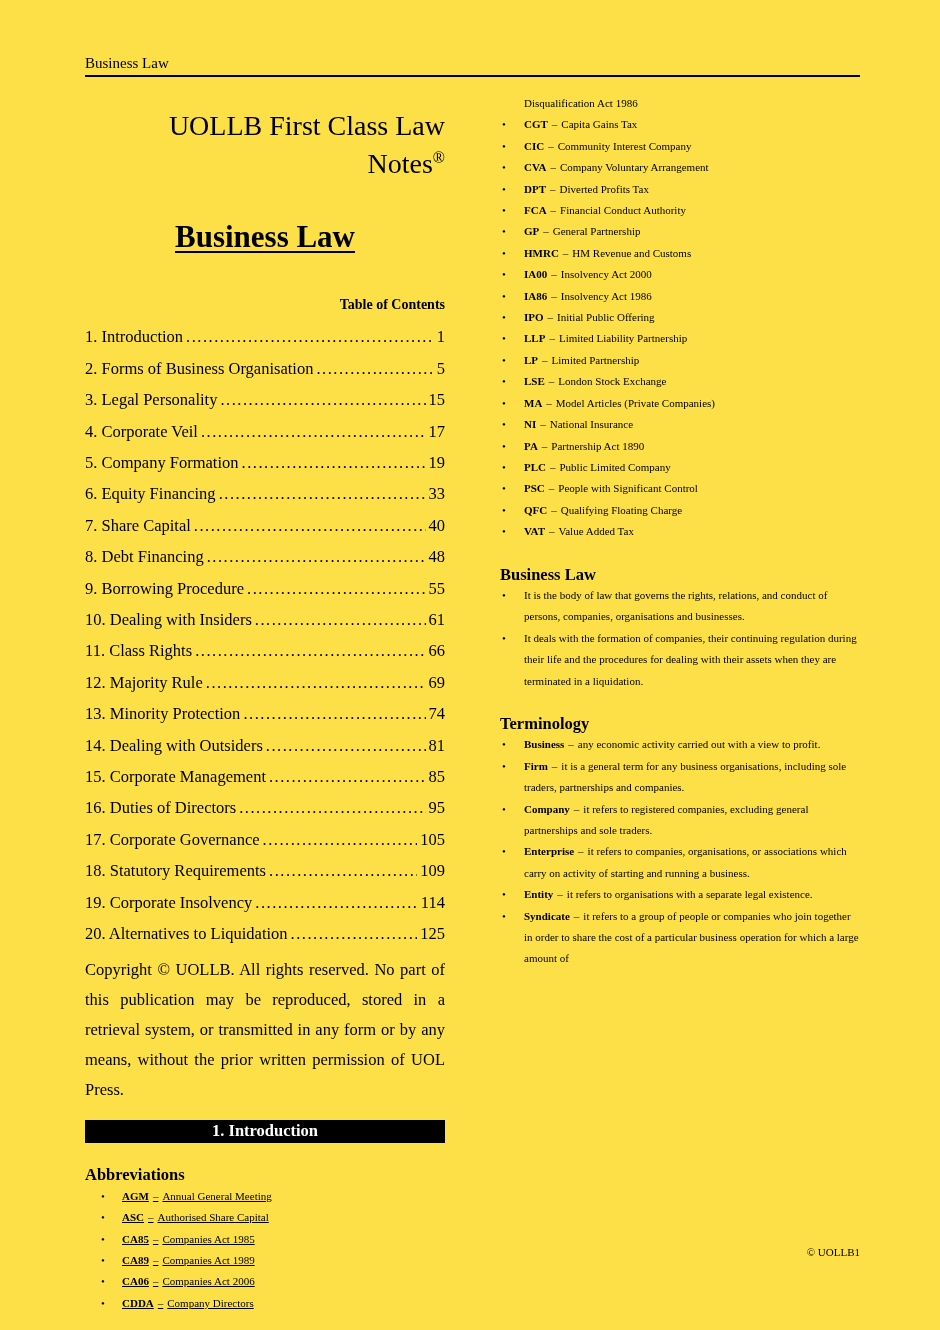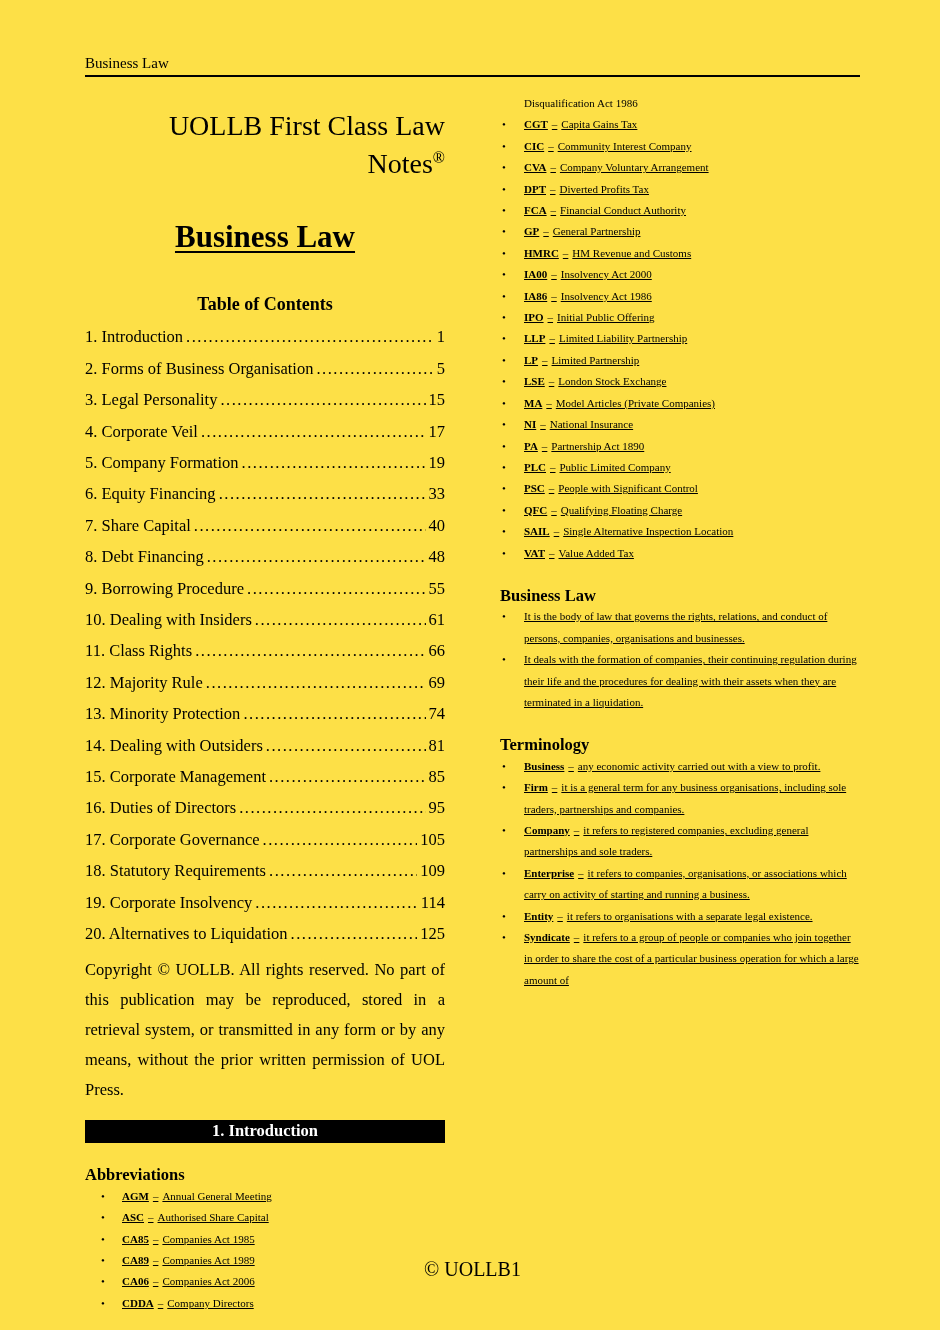--- a/index.html
+++ b/index.html
@@ -21,48 +21,48 @@
   .col { width: 360px; flex: 0 0 360px; }
 
   
   .notes-title { font-size: 28px; font-weight: normal; margin-top: 17px; line-height: 32px; text-align: right; }
   .notes-title sup { font-size: 16px; }
   .doc-title {
     font-size: 31px; font-weight: bold; text-align: center; margin-top: 39px;
     line-height: 36px;
   }
   .doc-title span { text-decoration: underline; text-decoration-thickness: 2px; text-underline-offset: 4px; }
-  .toc-heading { font-size: 18px; font-weight: bold; text-align: center; margin-top: 39px; line-height: 21px; }
+  .toc-heading { font-size: 14px; font-weight: bold; text-align: right; margin-top: 39px; line-height: 21px; }
   .toc { margin-top: 11px; }
   .toc-row { display: flex; align-items: baseline; font-size: 16.5px; line-height: 21.4px; margin-bottom: 10px; }
   .toc-label { white-space: nowrap; }
   .toc-leader { flex: 1; overflow: hidden; white-space: nowrap; letter-spacing: 1.5px; margin: 0 3px; }
   .toc-page { white-space: nowrap; }
   .copyright { font-size: 16.5px; line-height: 30px; text-align: justify; margin-top: 11px; }
   .banner {
     background: #000; color: #fff; font-weight: bold; text-align: center;
     font-size: 16.5px; line-height: 20px; padding: 1px 0 2px; margin-top: 15px;
   }
   .subheading { font-size: 16.5px; font-weight: bold; line-height: 21.4px; margin-top: 21px; }
 
   
   .bullet, .cont-line { position: relative; font-size: 11px; line-height: 21.4px; }
   .col-left .bullet { padding-left: 37px; text-decoration: underline; }
   .col-left .bullet::before { content: "\2022"; position: absolute; left: 16px; }
-  .col-right .bullet { padding-left: 24px; text-decoration: underline; }
+  .col-right .bullet { padding-left: 24px; }
   .col-right .bullet::before { content: "\2022"; position: absolute; left: 2px; }
   .cont-line { padding-left: 24px; }
   .term { font-weight: bold; }
   .sep { margin: 0 4px; }
 
   
   .page-footer {
-    position: absolute; left: 85px; right: 80px; bottom: 52px;
-    display: flex; justify-content: center;
-    font-size: 20px; line-height: 17px;
+    position: absolute; left: 85px; right: 80px; bottom: 69px;
+    display: flex; justify-content: flex-end;
+    font-size: 11px; line-height: 17px;
   }
 </style>
 </head>
 <body>
 
 <div class="page">
 
   <div class="running-header">Business Law</div>
   <div class="header-rule"></div>
 
@@ -211,21 +211,20 @@
         <div class="bullet"><span class="term">IPO</span><span class="sep">–</span><span>Initial Public Offering</span></div>
         <div class="bullet"><span class="term">LLP</span><span class="sep">–</span><span>Limited Liability Partnership</span></div>
         <div class="bullet"><span class="term">LP</span><span class="sep">–</span><span>Limited Partnership</span></div>
         <div class="bullet"><span class="term">LSE</span><span class="sep">–</span><span>London Stock Exchange</span></div>
         <div class="bullet"><span class="term">MA</span><span class="sep">–</span><span>Model Articles (Private Companies)</span></div>
         <div class="bullet"><span class="term">NI</span><span class="sep">–</span><span>National Insurance</span></div>
         <div class="bullet"><span class="term">PA</span><span class="sep">–</span><span>Partnership Act 1890</span></div>
         <div class="bullet"><span class="term">PLC</span><span class="sep">–</span><span>Public Limited Company</span></div>
         <div class="bullet"><span class="term">PSC</span><span class="sep">–</span><span>People with Significant Control</span></div>
         <div class="bullet"><span class="term">QFC</span><span class="sep">–</span><span>Qualifying Floating Charge</span></div>
-        <div class="bullet"><span class="term">SAIL</span><span class="sep">–</span><span>Single Alternative Inspection Location</span></div>
         <div class="bullet"><span class="term">VAT</span><span class="sep">–</span><span>Value Added Tax</span></div>
       </div>
 
       <div class="subheading">Business Law</div>
       <div>
         <div class="bullet">It is the body of law that governs the rights, relations, and conduct of persons, companies, organisations and businesses.</div>
         <div class="bullet">It deals with the formation of companies, their continuing regulation during their life and the procedures for dealing with their assets when they are terminated in a liquidation.</div>
       </div>
 
       <div class="subheading">Terminology</div>

